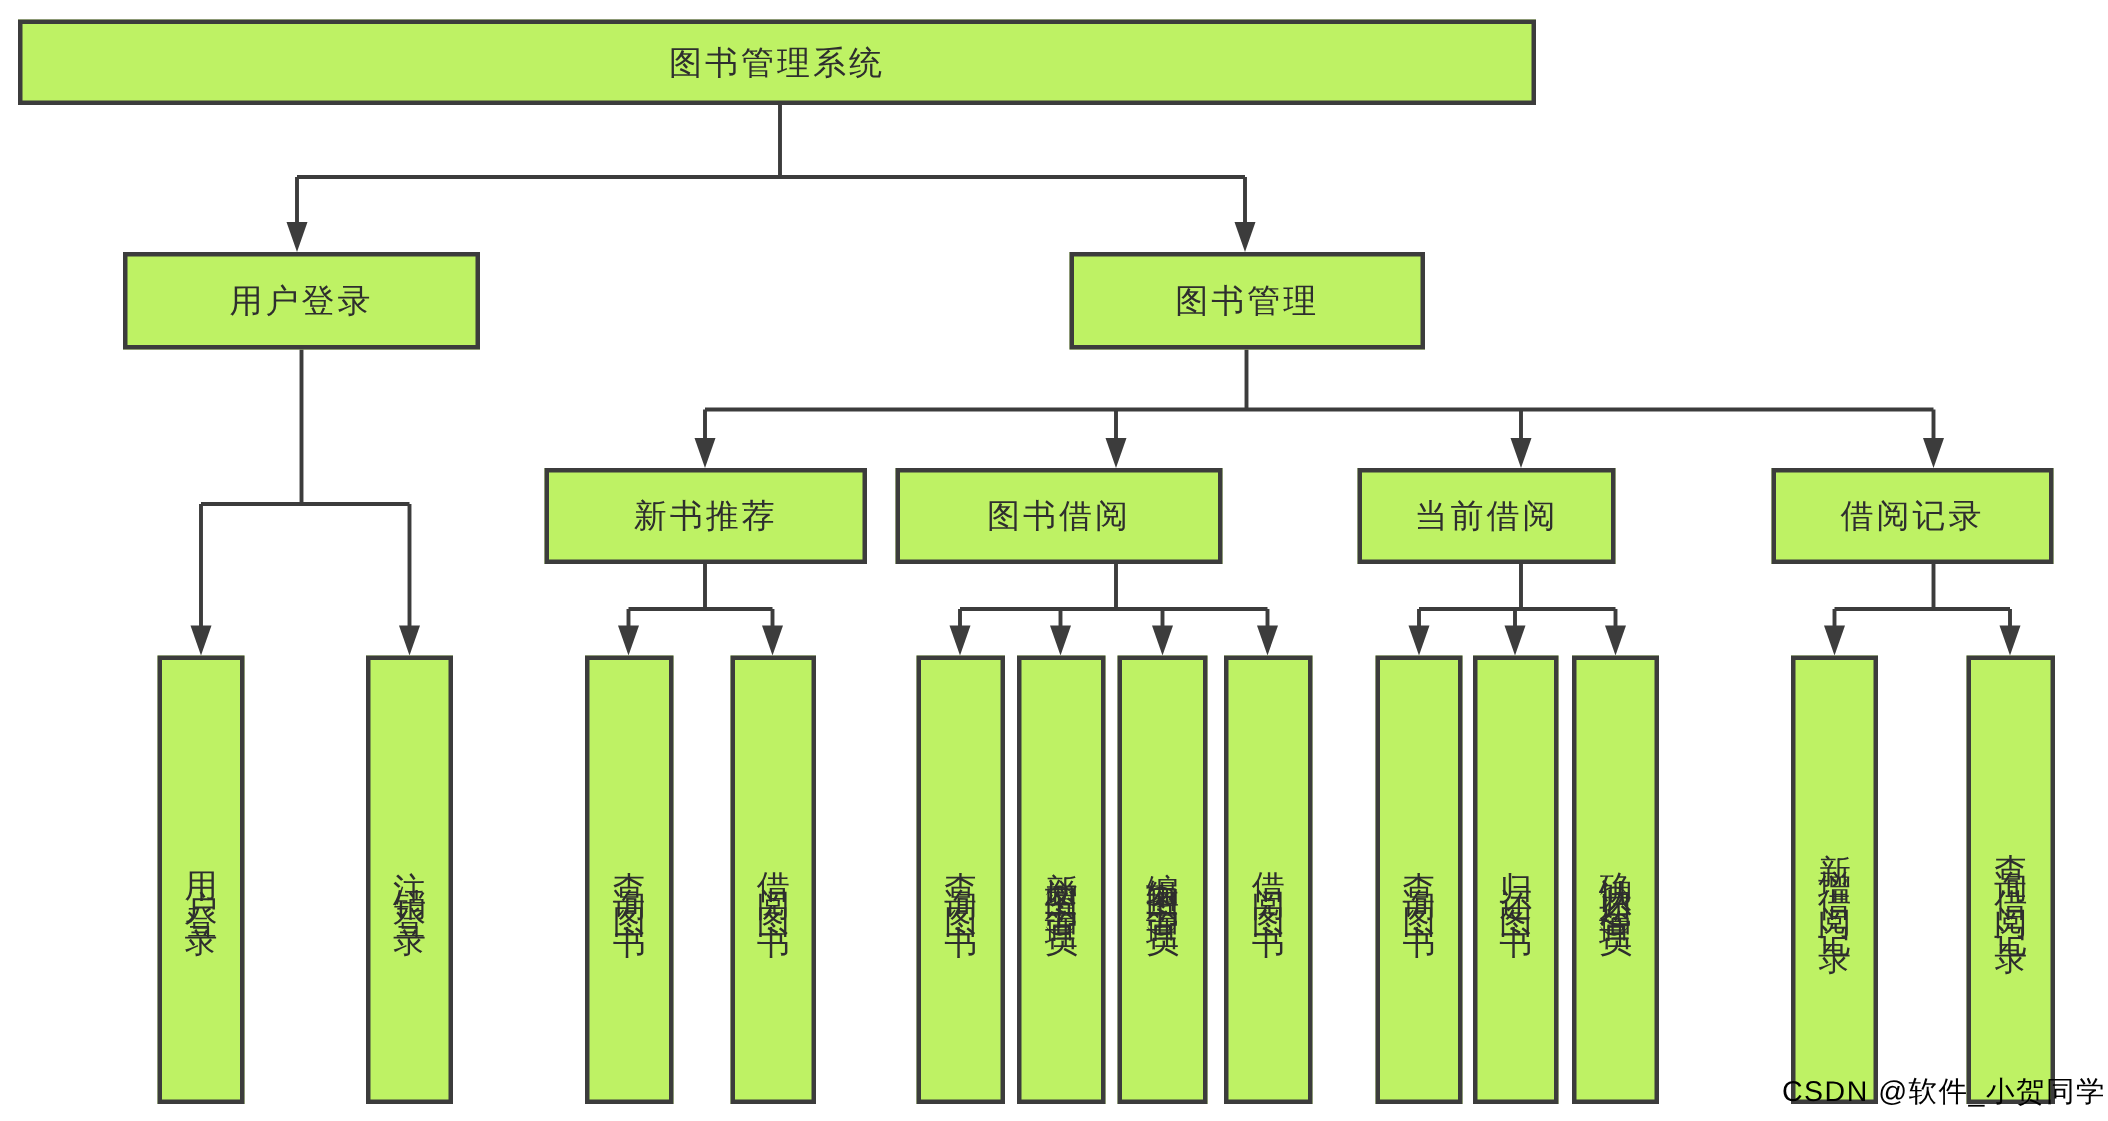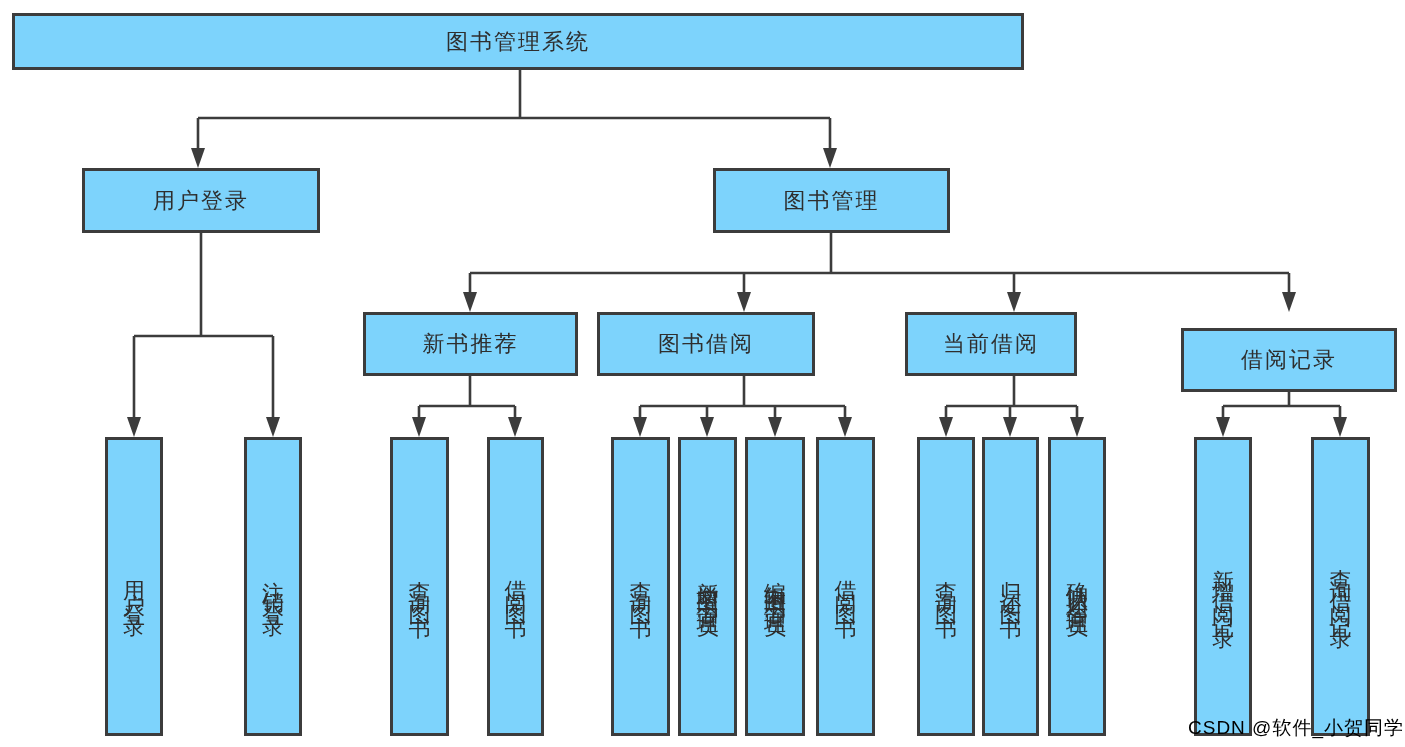--- a/index.html
+++ b/index.html
@@ -22,21 +22,21 @@
     stroke: #3c3c3c;
     stroke-width: 2.6;
   }
   .connectors polygon {
     fill: #3c3c3c;
     stroke: none;
   }
   .node {
     position: absolute;
     box-sizing: border-box;
-    background: #7dd3fc;
+    background: #bef264;
     border: 3px solid #3c3c3c;
     display: flex;
     align-items: center;
     justify-content: center;
     color: #2e2e2e;
     z-index: 2;
   }
   .h-node span {
     font-size: 22px;
     letter-spacing: 2px;
@@ -132,21 +132,21 @@
 
   <div class="node h-node" style="left:363px; top:312px; width:215px; height:64px;">
     <span>新书推荐</span>
   </div>
   <div class="node h-node" style="left:597px; top:312px; width:218px; height:64px;">
     <span>图书借阅</span>
   </div>
   <div class="node h-node" style="left:905px; top:312px; width:172px; height:64px;">
     <span>当前借阅</span>
   </div>
-  <div class="node h-node" style="left:1181px; top:312px; width:216px; height:64px;margin-top:16px;">
+  <div class="node h-node" style="left:1181px; top:312px; width:188px; height:64px;">
     <span>借阅记录</span>
   </div>
 
   <div class="node v-node" style="left:105px; top:437px; width:58px; height:299px;">
     <span>用户登录</span>
   </div>
   <div class="node v-node" style="left:244px; top:437px; width:58px; height:299px;">
     <span>注销登录</span>
   </div>
 

